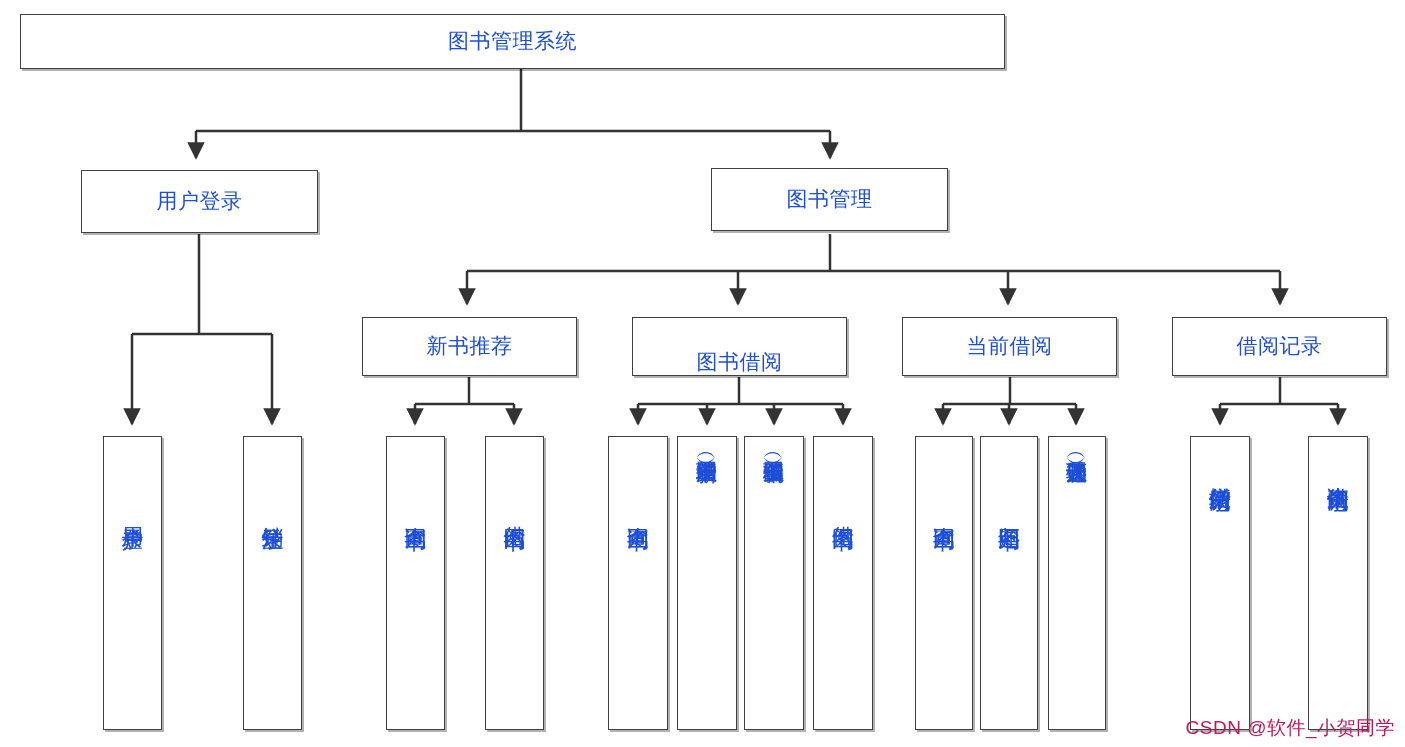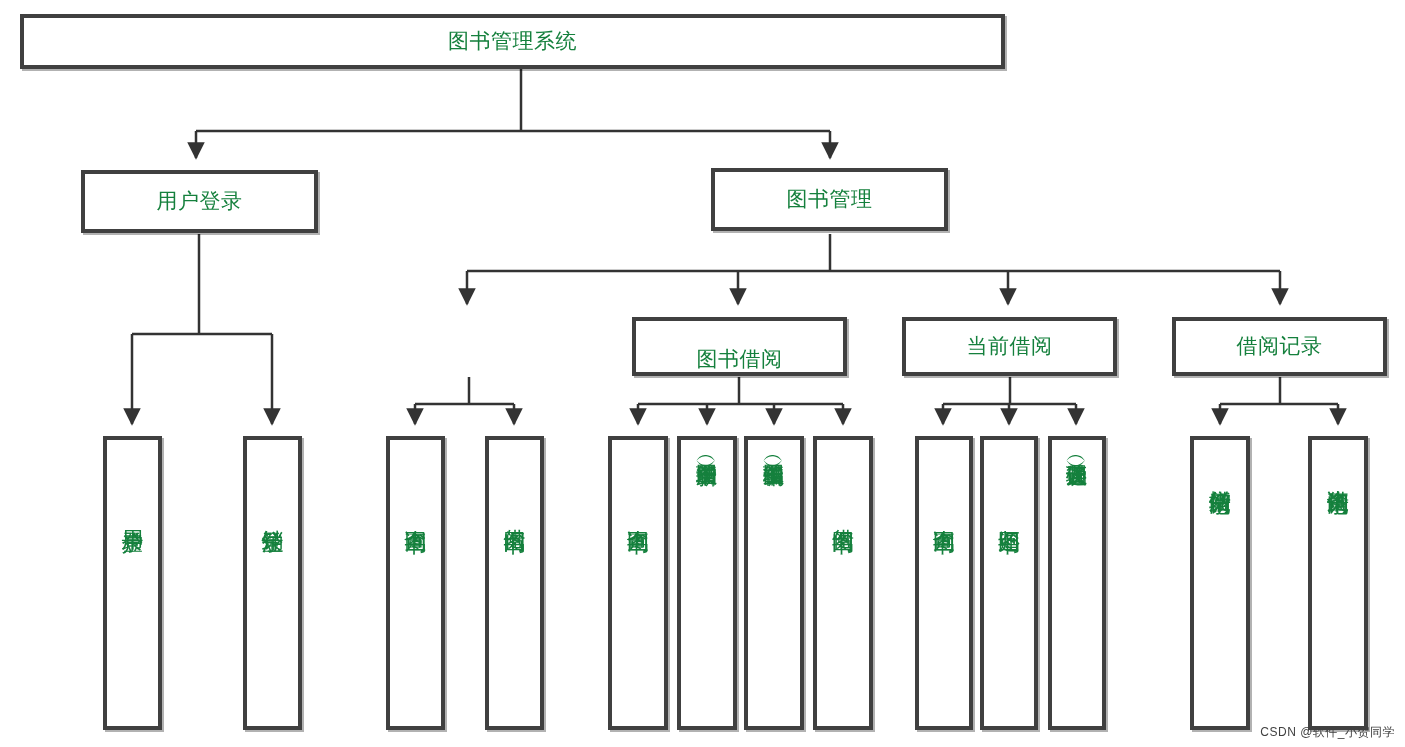--- a/index.html
+++ b/index.html
@@ -22,26 +22,26 @@
     left: 0;
     top: 0;
     width: 1405px;
     height: 747px;
     pointer-events: none;
   }
   .node {
     position: absolute;
     box-sizing: border-box;
     background: #ffffff;
-    border: 4px solid #404040;
+    border: 1px solid #404040;
     box-shadow: 2px 2px 0 rgba(0,0,0,0.30);
     display: flex;
     align-items: center;
     justify-content: center;
-    color: #15803d;
+    color: #1d4ed8;
   }
   .node .lbl {
     display: block;
     text-align: center;
     line-height: 1.18;
     white-space: pre;
   }
   .node.horiz .lbl {
     font-size: 21px;
     letter-spacing: 0.5px;
@@ -59,22 +59,22 @@
     letter-spacing: 1px;
   }
   .node.vert.tall-text .lbl {
     font-size: 21px;
     letter-spacing: 0px;
   }
   .watermark {
     position: absolute;
     right: 10px;
     bottom: 6px;
-    font-size: 12px;
-    color: #404040;
+    font-size: 19px;
+    color: #be185d;
     letter-spacing: 0.5px;
     white-space: nowrap;
   }
 </style>
 </head>
 <body>
 
 <div id="canvas">
 
   <svg class="edges" viewBox="0 0 1405 747" xmlns="http://www.w3.org/2000/svg">
@@ -131,20 +131,23 @@
     <span class="lbl">图书管理系统</span>
   </div>
 
   <div class="node horiz" style="left:81px; top:170px; width:237px; height:63px;">
     <span class="lbl">用户登录</span>
   </div>
   <div class="node horiz" style="left:711px; top:168px; width:237px; height:63px;">
     <span class="lbl">图书管理</span>
   </div>
 
+  <div class="node horiz" style="left:362px; top:317px; width:215px; height:59px;">
+    <span class="lbl">新书推荐</span>
+  </div>
   <div class="node horiz" style="left:632px; top:317px; width:215px; height:59px;align-items:flex-end;">
     <span class="lbl">图书借阅</span>
   </div>
   <div class="node horiz" style="left:902px; top:317px; width:215px; height:59px;">
     <span class="lbl">当前借阅</span>
   </div>
   <div class="node horiz" style="left:1172px; top:317px; width:215px; height:59px;">
     <span class="lbl">借阅记录</span>
   </div>
 

